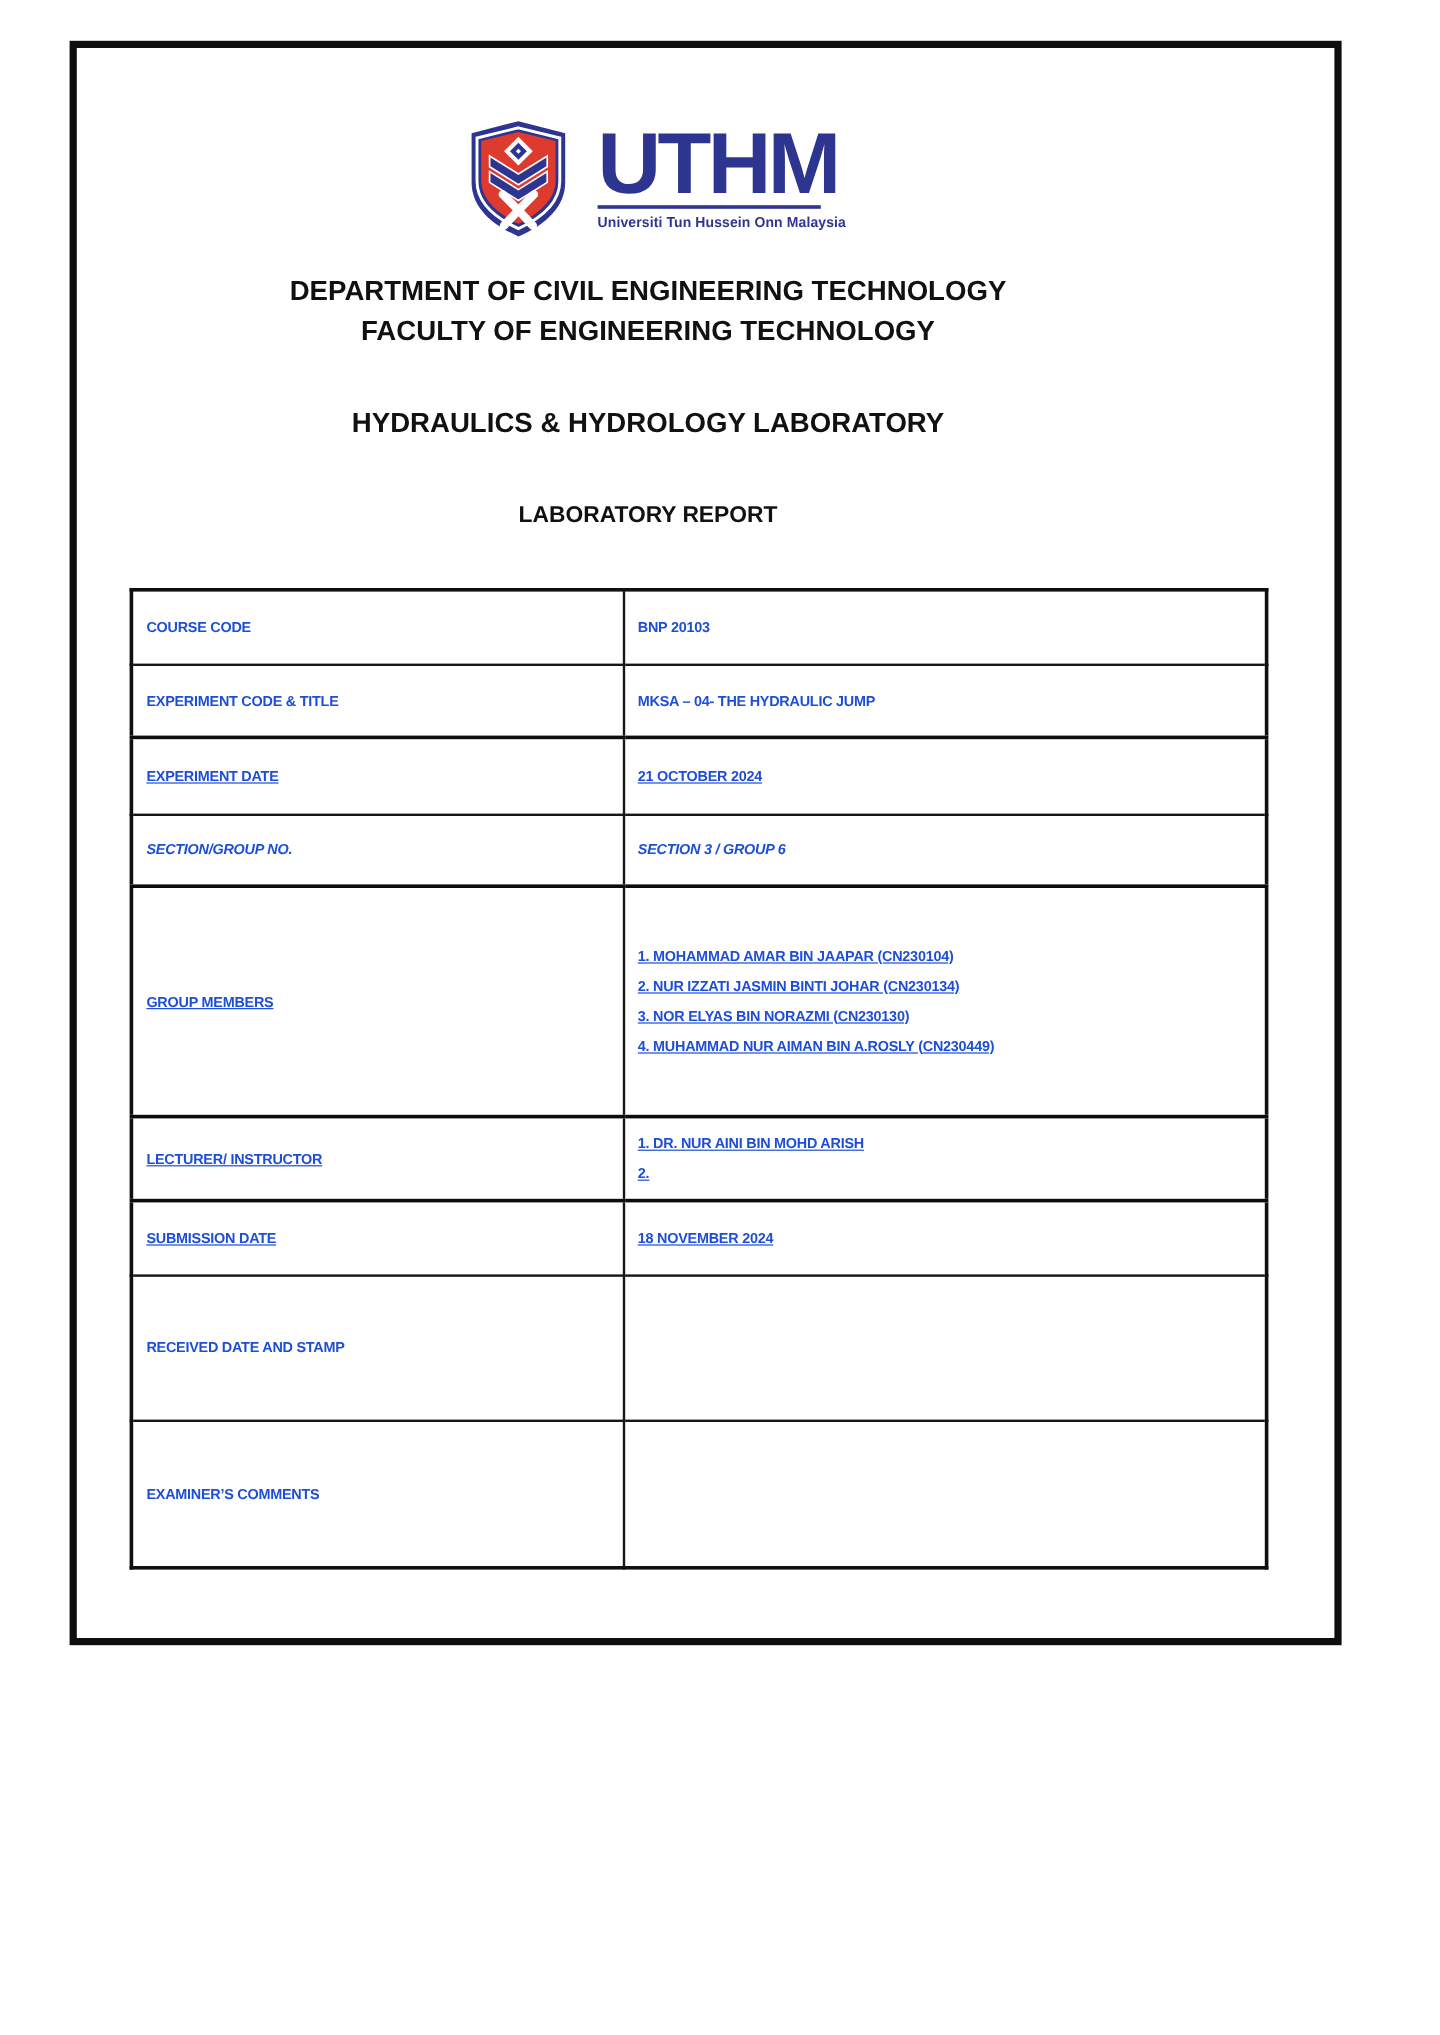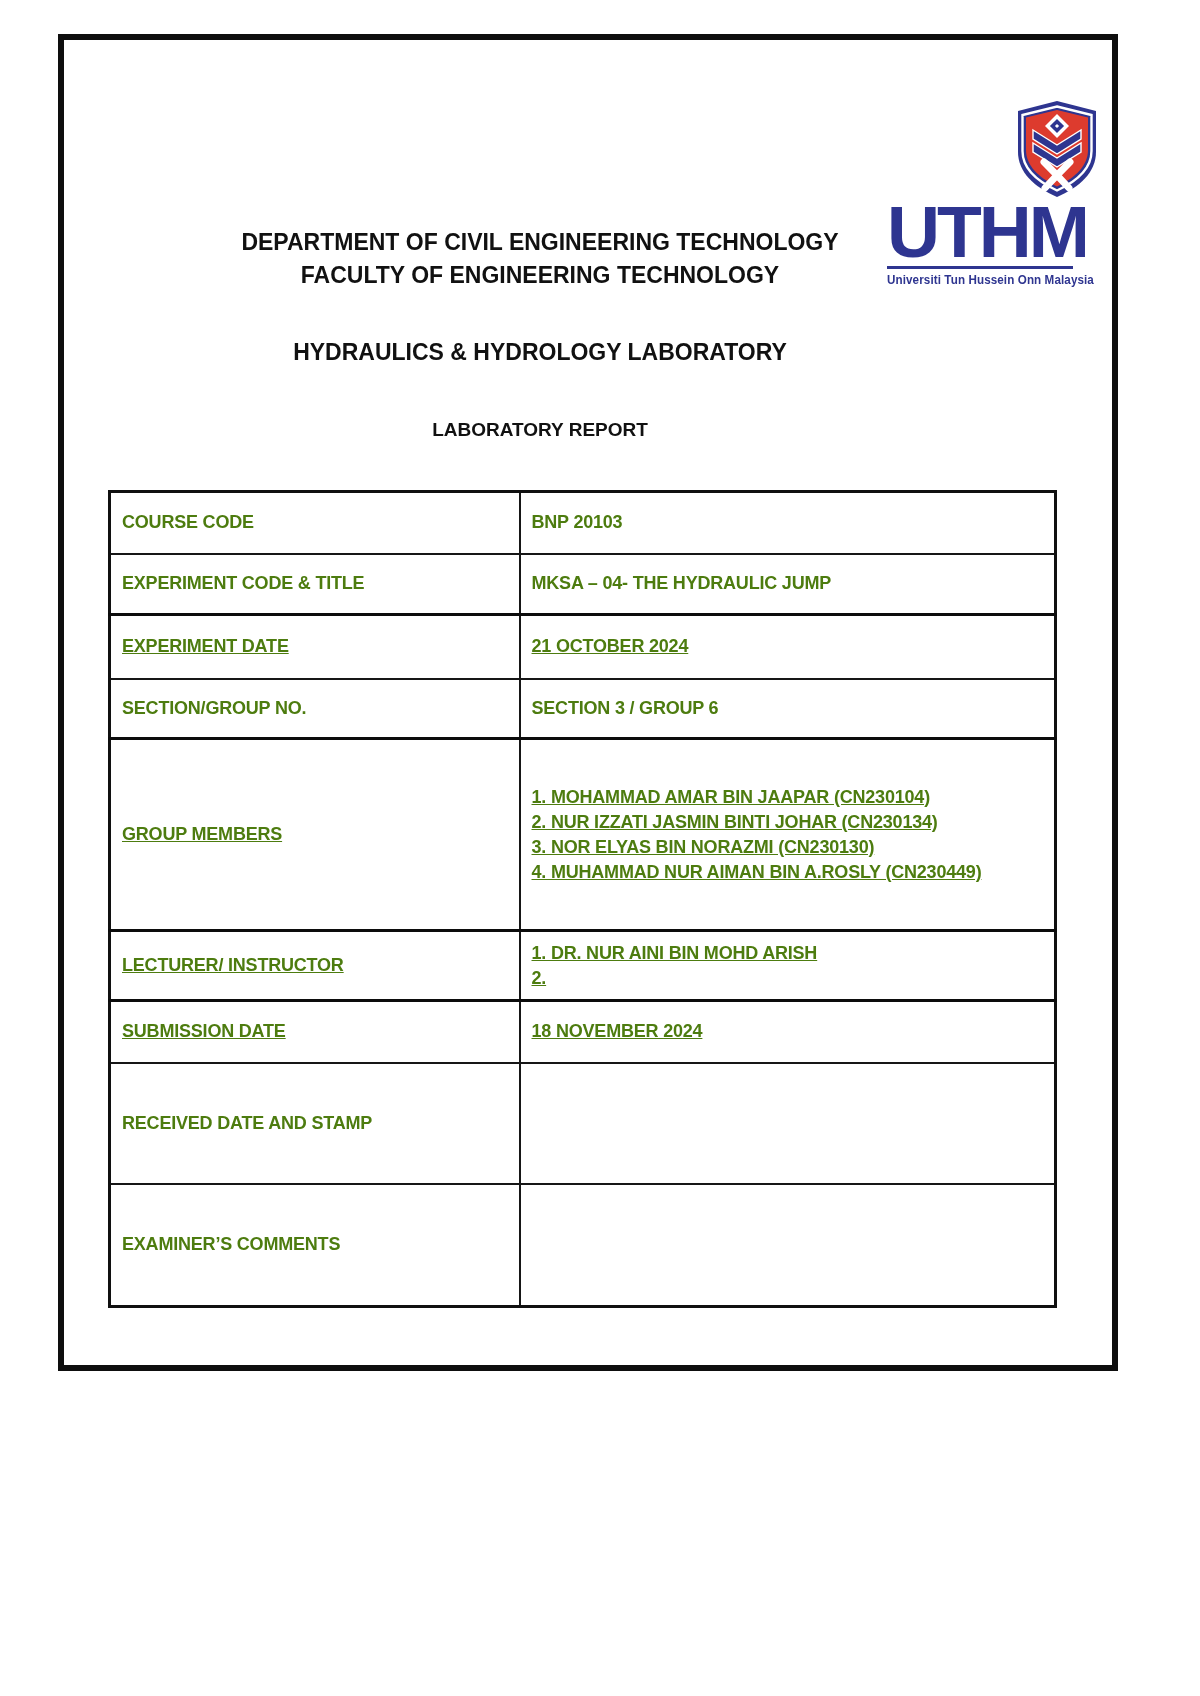--- a/index.html
+++ b/index.html
@@ -11,21 +11,21 @@
   }
   .page-border{
     position:absolute;left:58px;top:34px;
     width:1048px;height:1325px;
     border:6px solid #0e0e0e;
     background:#ffffff;
   }
   
   .logo-wrap{
     position:absolute;top:100px;left:0;width:1100px;
-    display:flex;justify-content:center;align-items:flex-end;gap:4px;flex-direction:column;
+    display:flex;justify-content:center;align-items:center;gap:23px;
   }
   .crest{display:block;}
   .wordmark-col{display:flex;flex-direction:column;align-items:flex-start;padding-top:0px;}
   .wordmark{
     font-weight:bold;font-size:72px;line-height:60px;
     letter-spacing:-3px;color:#2e3590;
     transform:scaleX(1.02);transform-origin:0 0;
   }
   .wordmark-rule{width:186px;height:3px;background:#2e3590;margin-top:4px;}
   .wordmark-sub{
@@ -43,22 +43,22 @@
   
   table.report{
     position:absolute;left:108px;top:490px;
     width:946px;border-collapse:collapse;table-layout:fixed;
     border:3px solid #101010;
   }
   table.report td{
     border:2px solid #161616;
     vertical-align:middle;
     padding:4px 8px 4px 11px;
-    font-size:18px;font-weight:bold;letter-spacing:-0.2px;
-    color:#4d7c0f;
+    font-size:12px;font-weight:bold;letter-spacing:-0.2px;
+    color:#1d4ed8;
   }
   tr.thick td{border-top:3px solid #0c0c0c;text-decoration:underline;}
   col.c1{width:410px;} col.c2{width:536px;}
   .lbl-regular{font-weight:normal;letter-spacing:0.8px;font-size:16px;color:#222;}
   .val-lines div{line-height:25px;white-space:nowrap;}
 </style>
 </head>
 <body>
 
 <div class="page-border"></div>
@@ -104,21 +104,21 @@
     <td>BNP 20103</td>
   </tr>
   <tr style="height:61px;">
     <td>EXPERIMENT CODE &amp; TITLE</td>
     <td>MKSA – 04- THE HYDRAULIC JUMP</td>
   </tr>
   <tr class="thick" style="height:64px;">
     <td>EXPERIMENT DATE</td>
     <td>21 OCTOBER 2024</td>
   </tr>
-  <tr style="height:60px;">
+  <tr style="height:60px;font-style:italic;">
     <td>SECTION/GROUP NO.</td>
     <td>SECTION 3 / GROUP 6</td>
   </tr>
   <tr class="thick" style="height:192px;">
     <td>GROUP MEMBERS</td>
     <td>
       <div class="val-lines">
         <div>1. MOHAMMAD AMAR BIN JAAPAR (CN230104)</div>
         <div>2. NUR IZZATI JASMIN BINTI JOHAR (CN230134)</div>
         <div>3. NOR ELYAS BIN NORAZMI (CN230130)</div>

